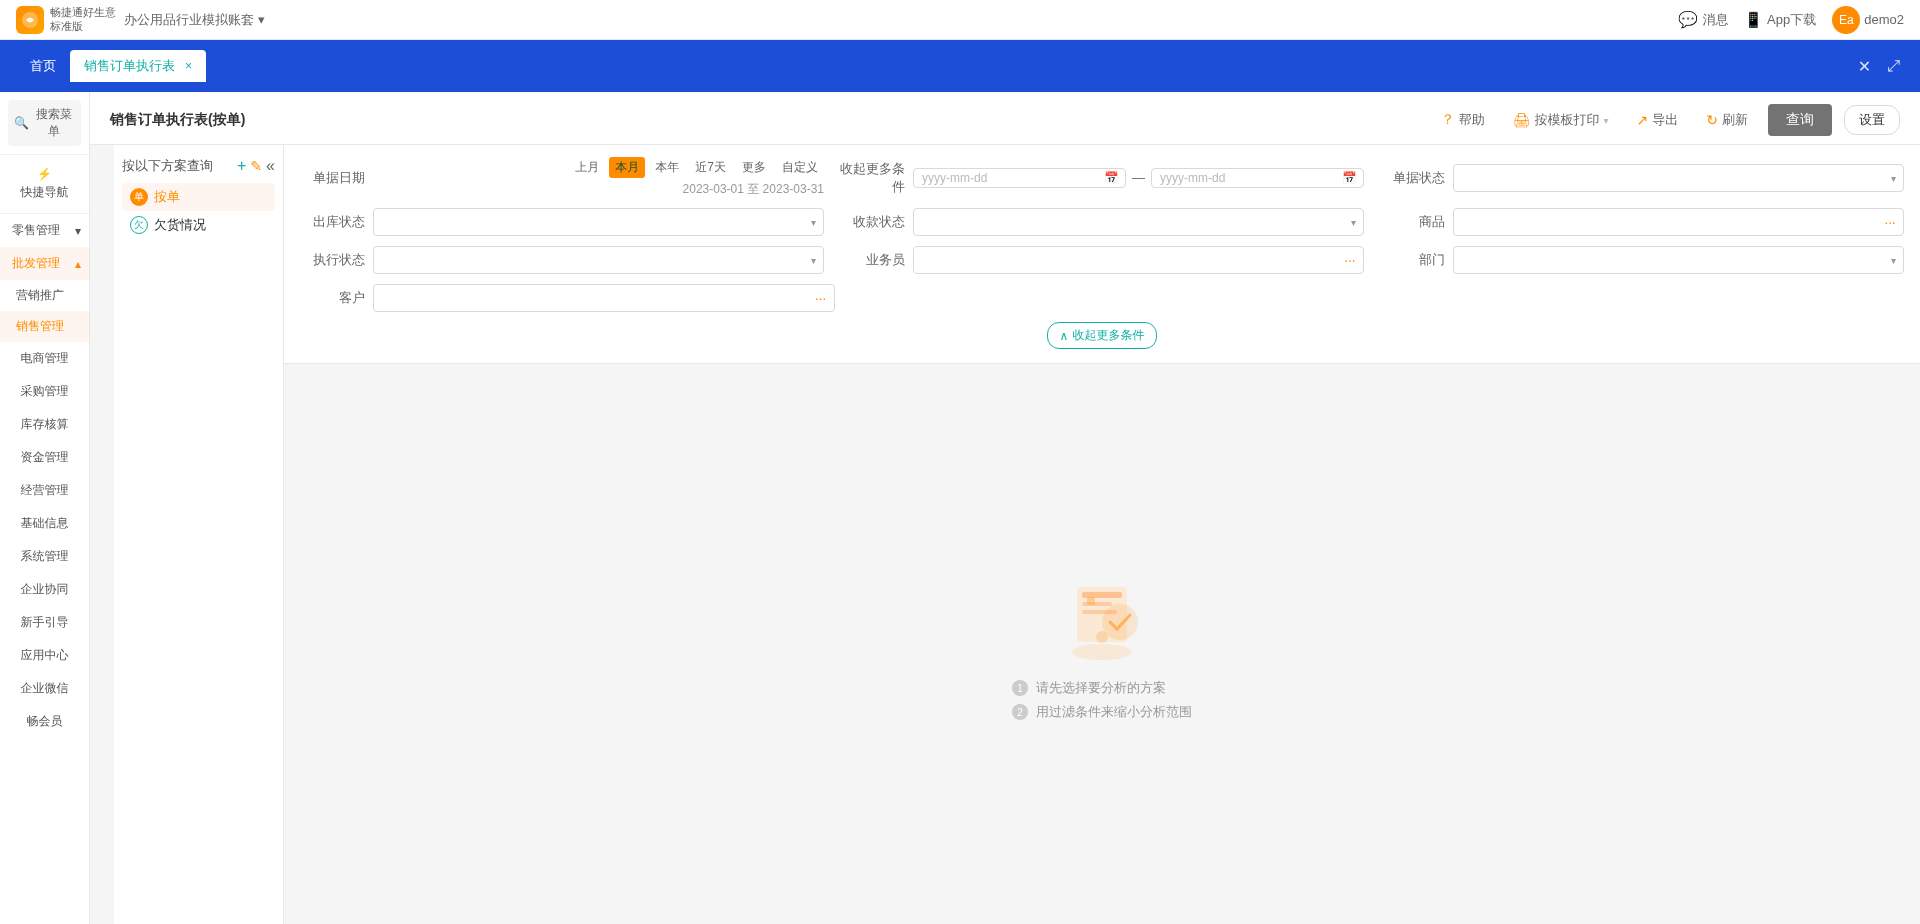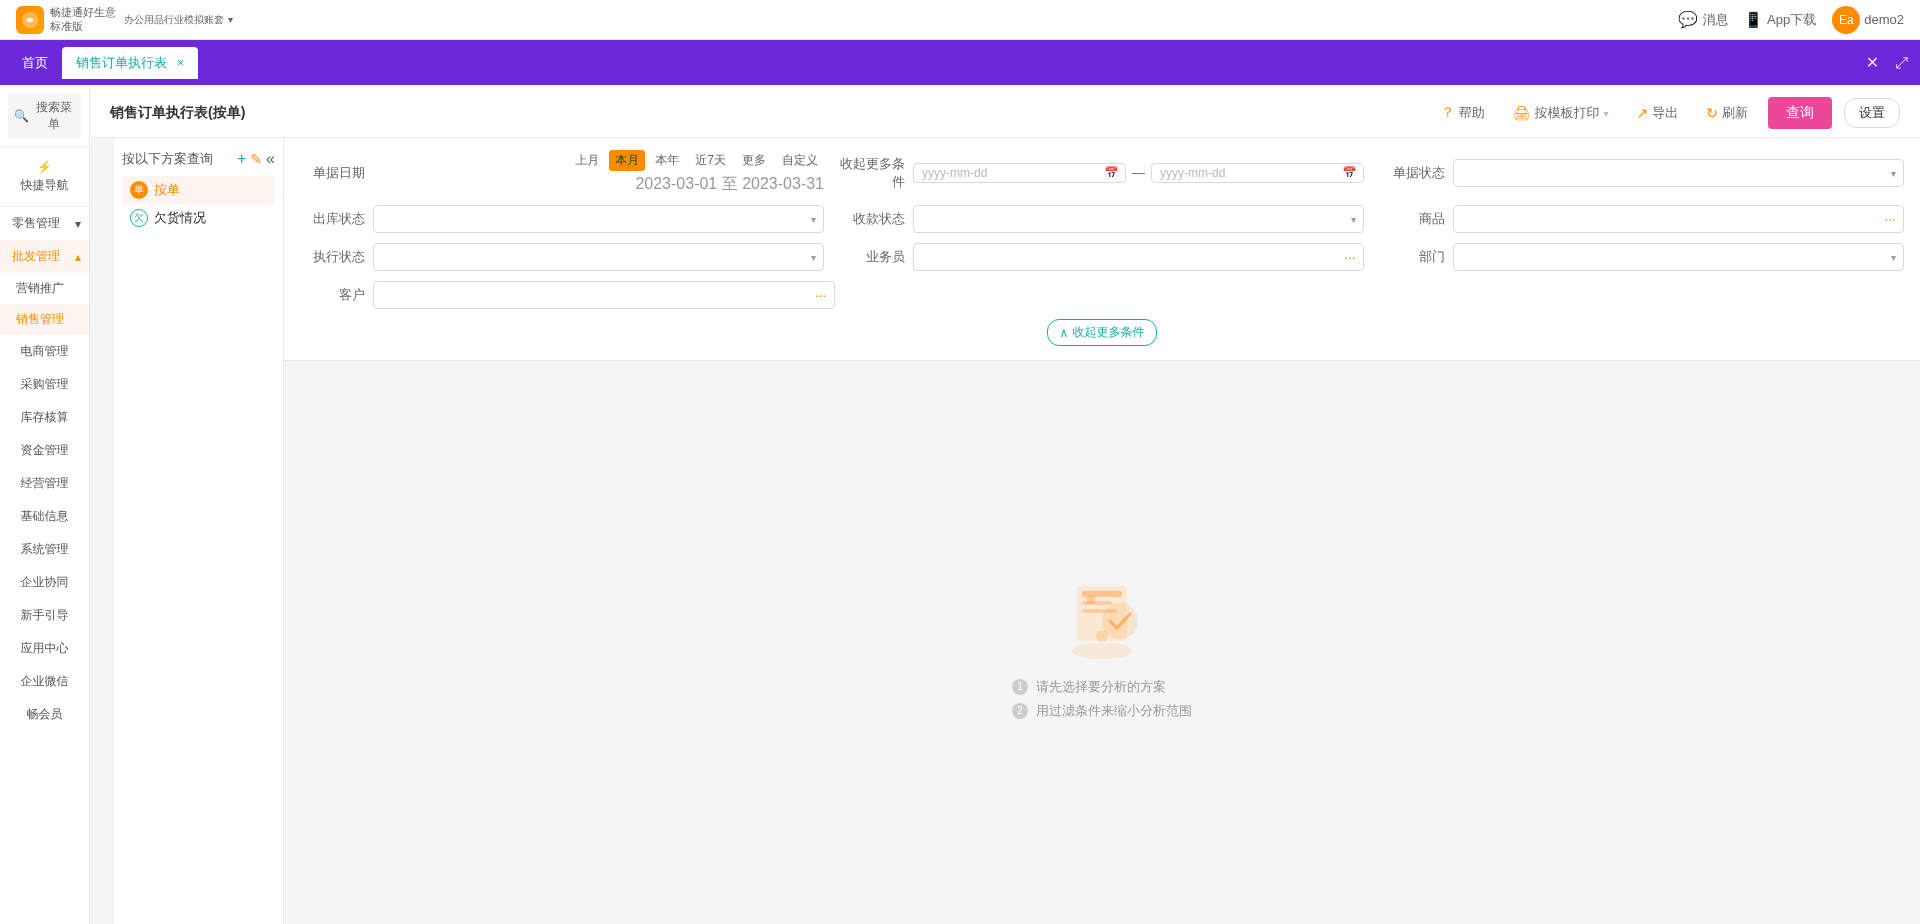--- a/index.html
+++ b/index.html
@@ -41,21 +41,21 @@
     .logo-text {
       font-size: 11px;
       color: #666;
       line-height: 1.2;
     }
     .breadcrumb-selector {
       display: flex;
       align-items: center;
       gap: 4px;
       color: #666;
-      font-size: 10px;
+      font-size: 13px;
       cursor: pointer;
     }
     .top-header-right {
       display: flex;
       align-items: center;
       gap: 16px;
     }
     .header-action {
       display: flex;
       align-items: center;
@@ -72,25 +72,25 @@
       display: flex;
       align-items: center;
       justify-content: center;
       color: white;
       font-size: 12px;
       overflow: hidden;
     }
 
     
     .tab-bar {
-      height: 45px;
-      background: #6d28d9;
-      display: flex;
-      align-items: center;
-      padding: 0 8px;
+      height: 52px;
+      background: #1d4ed8;
+      display: flex;
+      align-items: center;
+      padding: 0 16px;
       flex-shrink: 0;
     }
     .tab-item {
       height: 32px;
       display: flex;
       align-items: center;
       padding: 0 14px;
       border-radius: 4px 4px 0 0;
       cursor: pointer;
       font-size: 13px;
@@ -377,21 +377,21 @@
       color: white;
       font-size: 10px;
       display: flex;
       align-items: center;
       justify-content: center;
       flex-shrink: 0;
     }
 
     
     .btn-primary {
-      background: #ec4899;
+      background: #737373;
       color: white;
       border: none;
       border-radius: 4px;
       padding: 6px 18px;
       font-size: 14px;
       cursor: pointer;
       height: 32px;
       display: flex;
       align-items: center;
       font-family: Liberation Mono, monospace;
@@ -661,21 +661,21 @@
               <span class="filter-item-label">单据日期</span>
               <div style="flex:1;display:flex;flex-direction:column;gap:3px;align-items:flex-end;">
                 <div class="date-quick-btns">
                   <span class="date-tag">上月</span>
                   <span class="date-tag active">本月</span>
                   <span class="date-tag">本年</span>
                   <span class="date-tag">近7天</span>
                   <span class="date-tag">更多</span>
                   <span class="date-tag">自定义</span>
                 </div>
-                <span style="font-size:16px;color:#999;">2023-03-01 至 2023-03-31</span>
+                <span style="font-size:12px;color:#999;">2023-03-01 至 2023-03-31</span>
               </div>
             </div>
             <div class="filter-item" style="flex:1;">
               <span class="filter-item-label">收起更多条件</span>
               <div style="display:flex;align-items:center;gap:6px;flex:1;">
                 <div class="date-input" style="position:relative;flex:1;">
                   <span style="color:#bbb;font-size:12px;">yyyy-mm-dd</span>
                   <span class="cal-icon">📅</span>
                 </div>
                 <span style="color:#666;">—</span>

